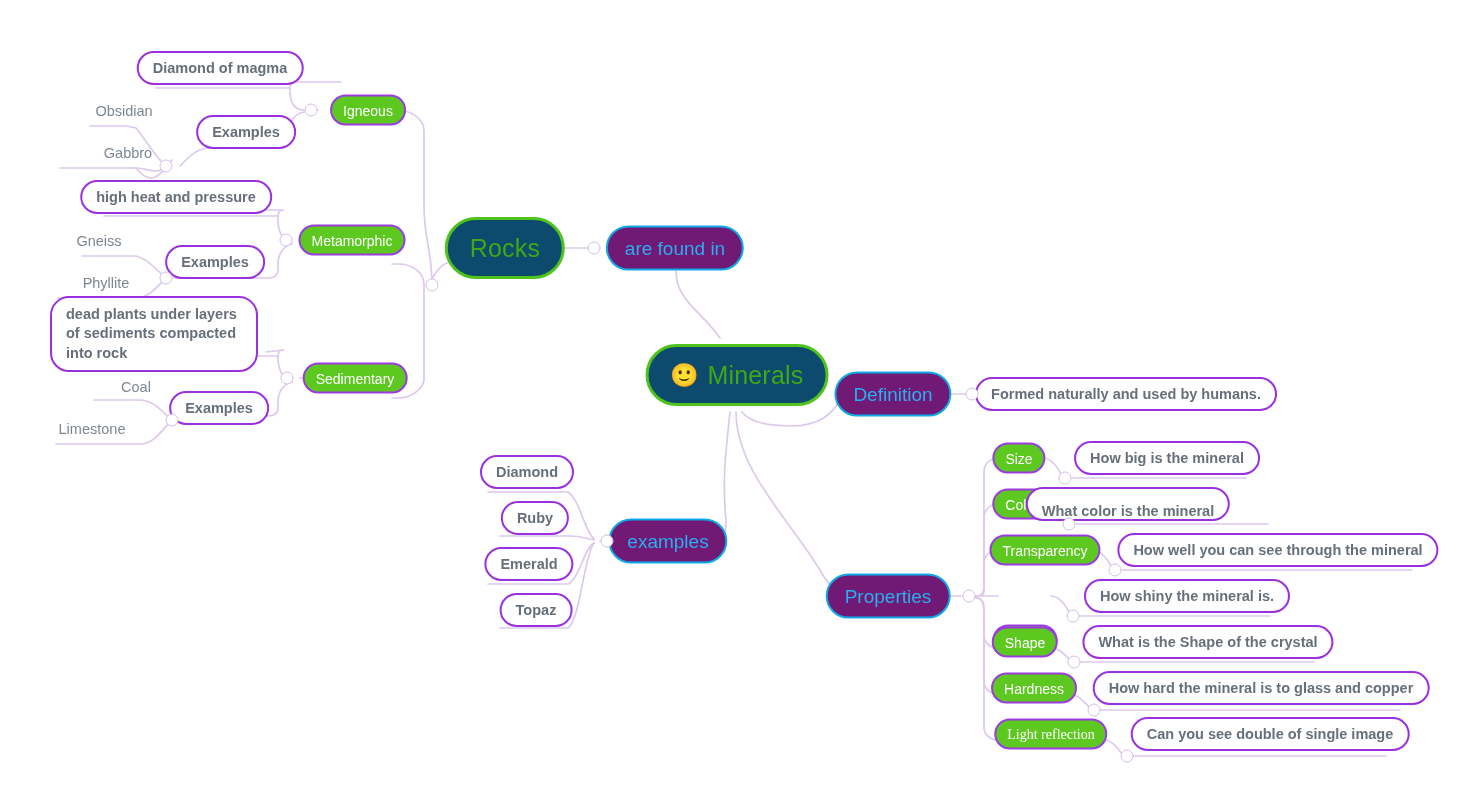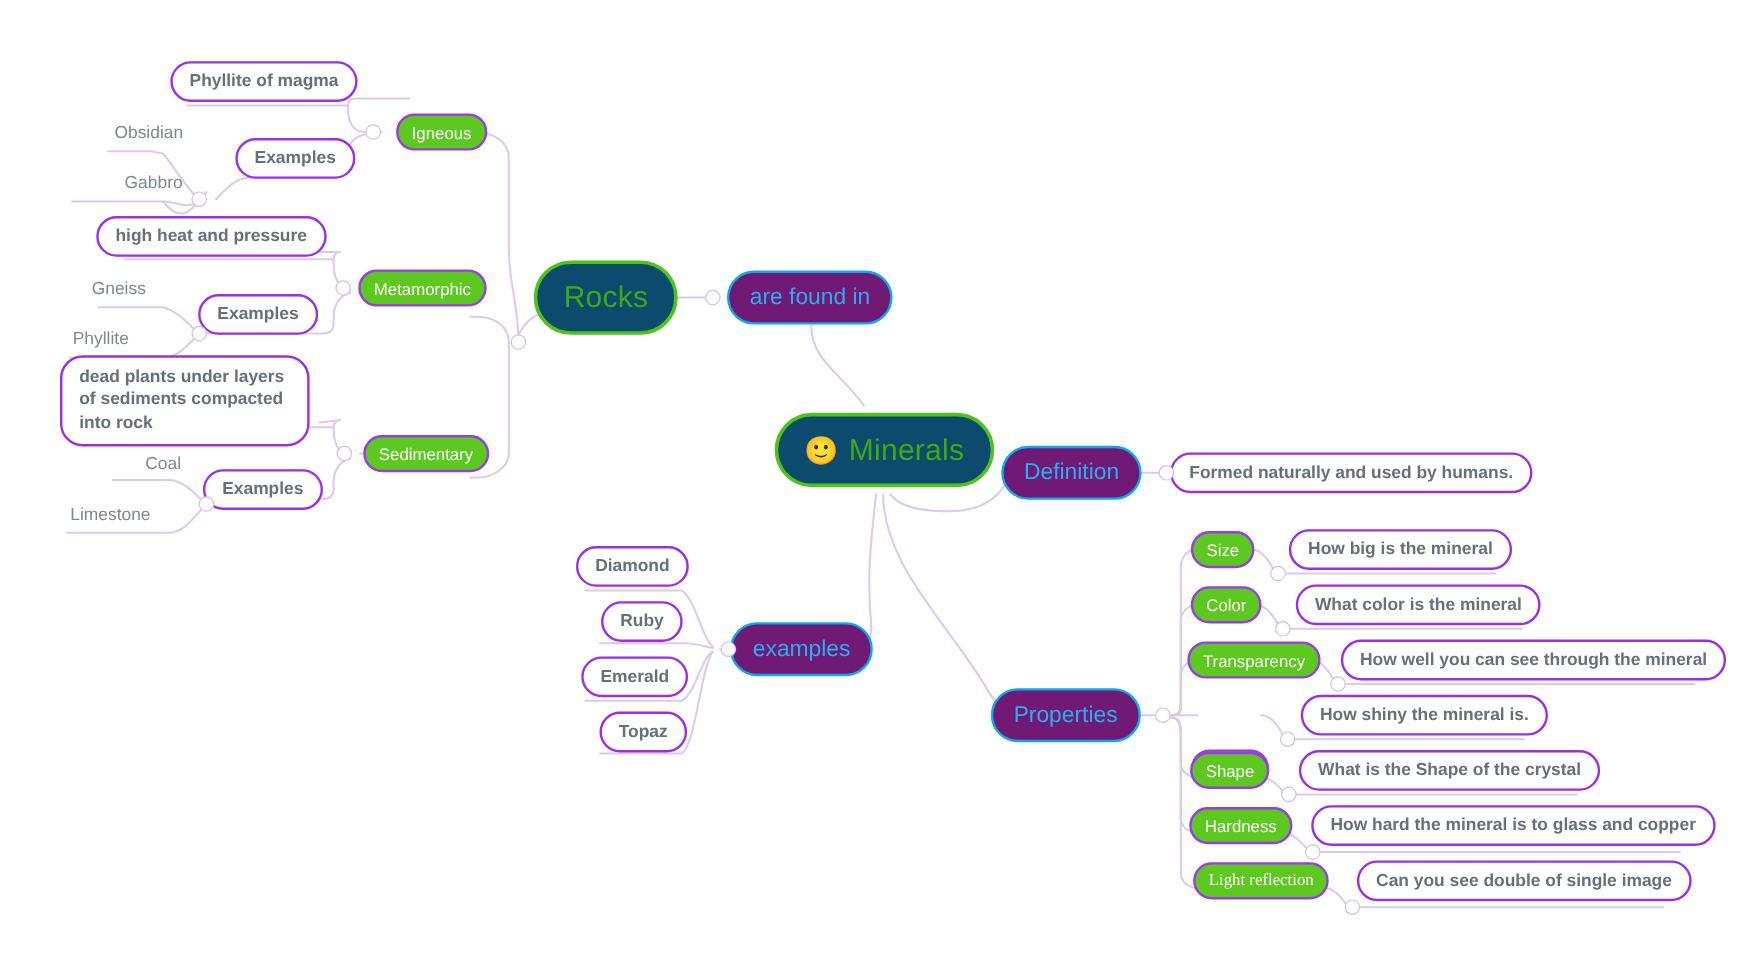--- a/index.html
+++ b/index.html
@@ -270,21 +270,21 @@
 
   <div class="node n-green" style="left:352px; top:240px;">
     <span>Metamorphic</span>
   </div>
 
   <div class="node n-green" style="left:355px; top:378px;">
     <span>Sedimentary</span>
   </div>
 
   <div class="node n-white" style="left:220px; top:68px;">
-    <span>Phyllite of magma</span>
+    <span>Diamond of magma</span>
   </div>
 
   <div class="node n-white" style="left:246px; top:132px;">
     <span>Examples</span>
   </div>
 
   <div class="node n-plain" style="left:124px; top:111px;">
     <span>Obsidian</span>
   </div>
 
@@ -297,21 +297,21 @@
   </div>
 
   <div class="node n-white" style="left:215px; top:262px;">
     <span>Examples</span>
   </div>
 
   <div class="node n-plain" style="left:99px; top:241px;">
     <span>Gneiss</span>
   </div>
 
-  <div class="node n-plain" style="left:84px; top:283px;justify-content:center;">
+  <div class="node n-plain" style="left:106px; top:283px;justify-content:center;">
     <span>Phyllite</span>
   </div>
 
   <div class="node n-white multi" style="left:154px; top:334px; width:208px;">
     <span>dead plants under layers of sediments compacted into rock</span>
   </div>
 
   <div class="node n-white" style="left:219px; top:408px;">
     <span>Examples</span>
   </div>
@@ -347,21 +347,21 @@
   <div class="node n-green" style="left:1019px; top:458px;">
     <span>Size</span>
   </div>
   <div class="node n-white" style="left:1167px; top:458px;">
     <span>How big is the mineral</span>
   </div>
 
   <div class="node n-green" style="left:1022px; top:504px;">
     <span>Color</span>
   </div>
-  <div class="node n-white" style="left:1182px; top:504px;">
+  <div class="node n-white" style="left:1128px; top:504px;align-items:flex-end;">
     <span>What color is the mineral</span>
   </div>
 
   <div class="node n-green" style="left:1045px; top:550px;">
     <span>Transparency</span>
   </div>
   <div class="node n-white" style="left:1278px; top:550px;">
     <span>How well you can see through the mineral</span>
   </div>
 

